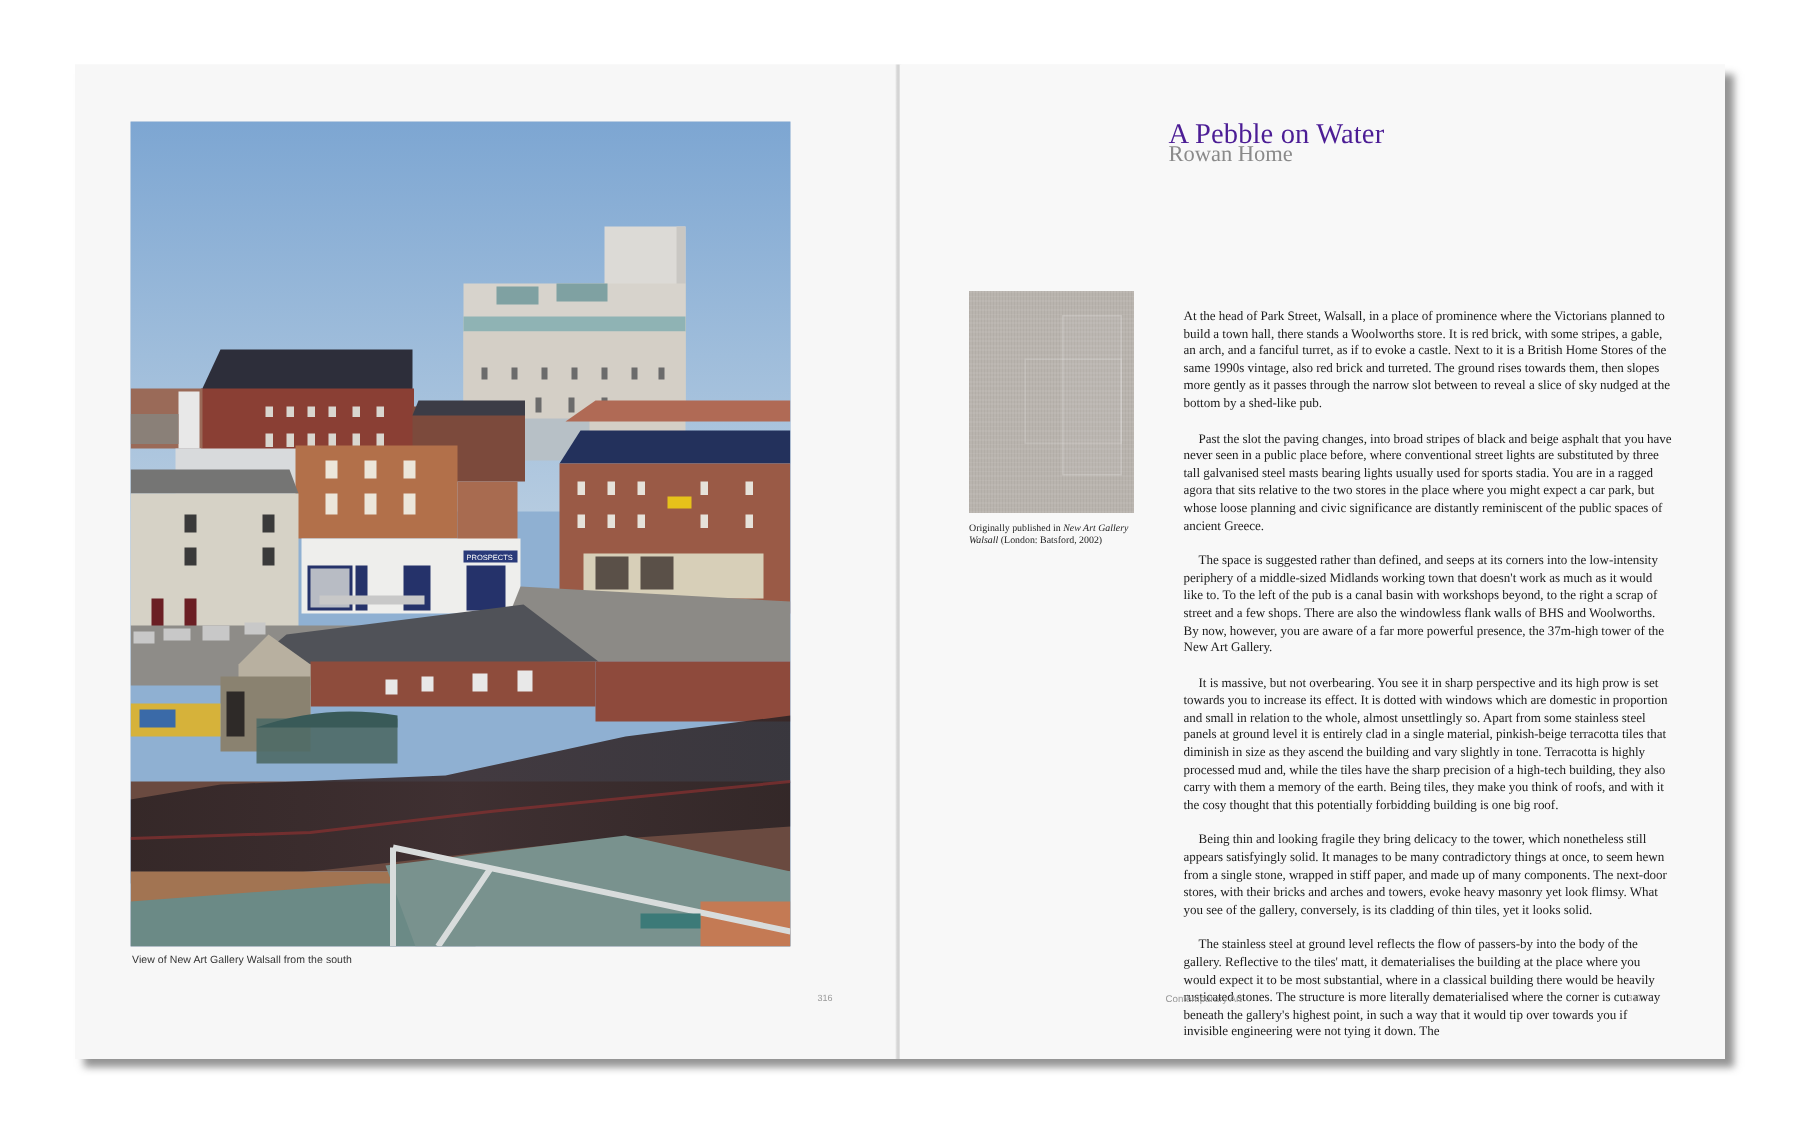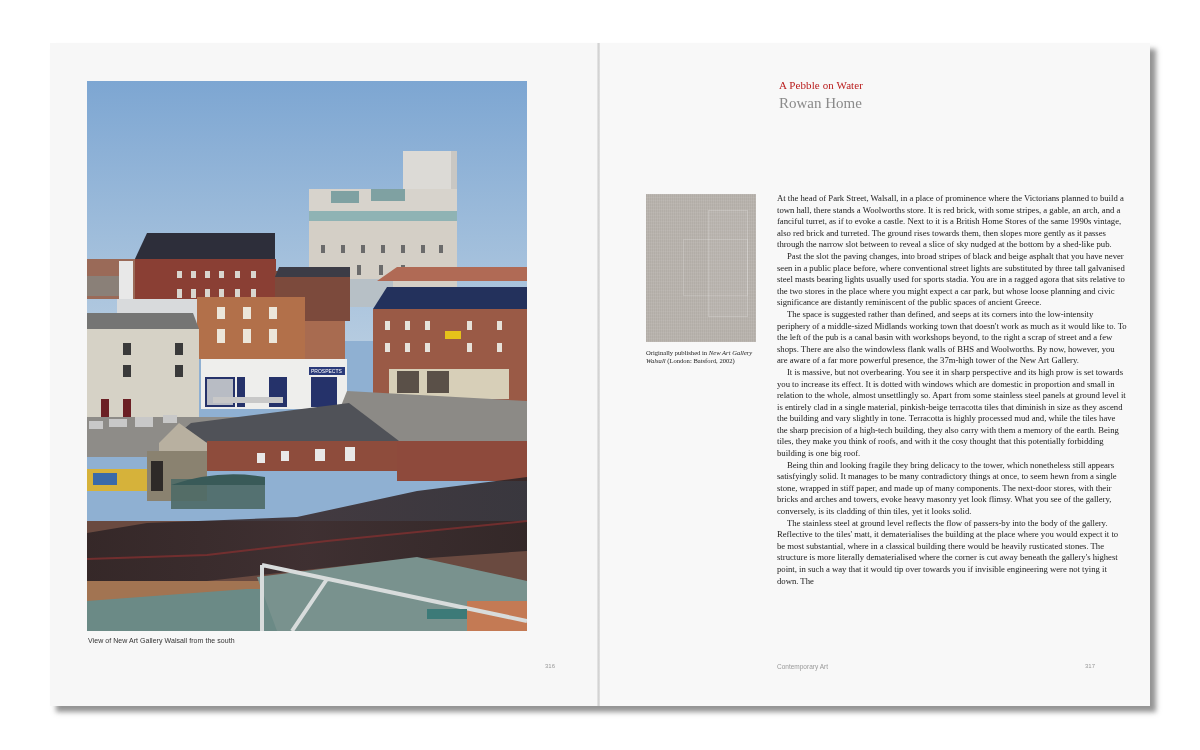--- a/index.html
+++ b/index.html
@@ -42,21 +42,21 @@
   .folio.left { left:495px; }
   .folio.right { left:485px; }
   .running-head {
     position:absolute; left:177px; top:620px;
     font-family:"Liberation Sans", sans-serif; font-size:6.5px; color:#999;
   }
 
   
   .title {
     position:absolute; left:179px; top:36px;
-    font-size:11px; color:#b91c1c; letter-spacing:0.1px;
+    font-size:19px; color:#4c1d95; letter-spacing:0.1px;
   }
   .author {
     position:absolute; left:179px; top:52px;
     font-size:15px; color:#8a8a8a;
   }
 
   
   .thumb {
     position:absolute; left:46px; top:151px; width:110px; height:148px;
     background:
@@ -77,21 +77,21 @@
     font-size:6.6px; line-height:8.3px; color:#222;
   }
   .thumb-caption i { font-style:italic; }
 
   
   .body-text {
     position:absolute; left:177px; top:150px; width:350px;
     font-size:8.7px; line-height:11.6px; color:#1b1b1b;
     letter-spacing:-0.02px;
   }
-  .body-text p { margin:0; text-indent:10px; }
+  .body-text p { margin:12px; text-indent:10px; }
   .body-text p:first-child { text-indent:0; }
 </style>
 </head>
 <body>
 
 <div class="spread">
 
   <div class="page left">
     <div class="photo">
       <svg width="440" height="550" viewBox="0 0 440 550" xmlns="http://www.w3.org/2000/svg">

